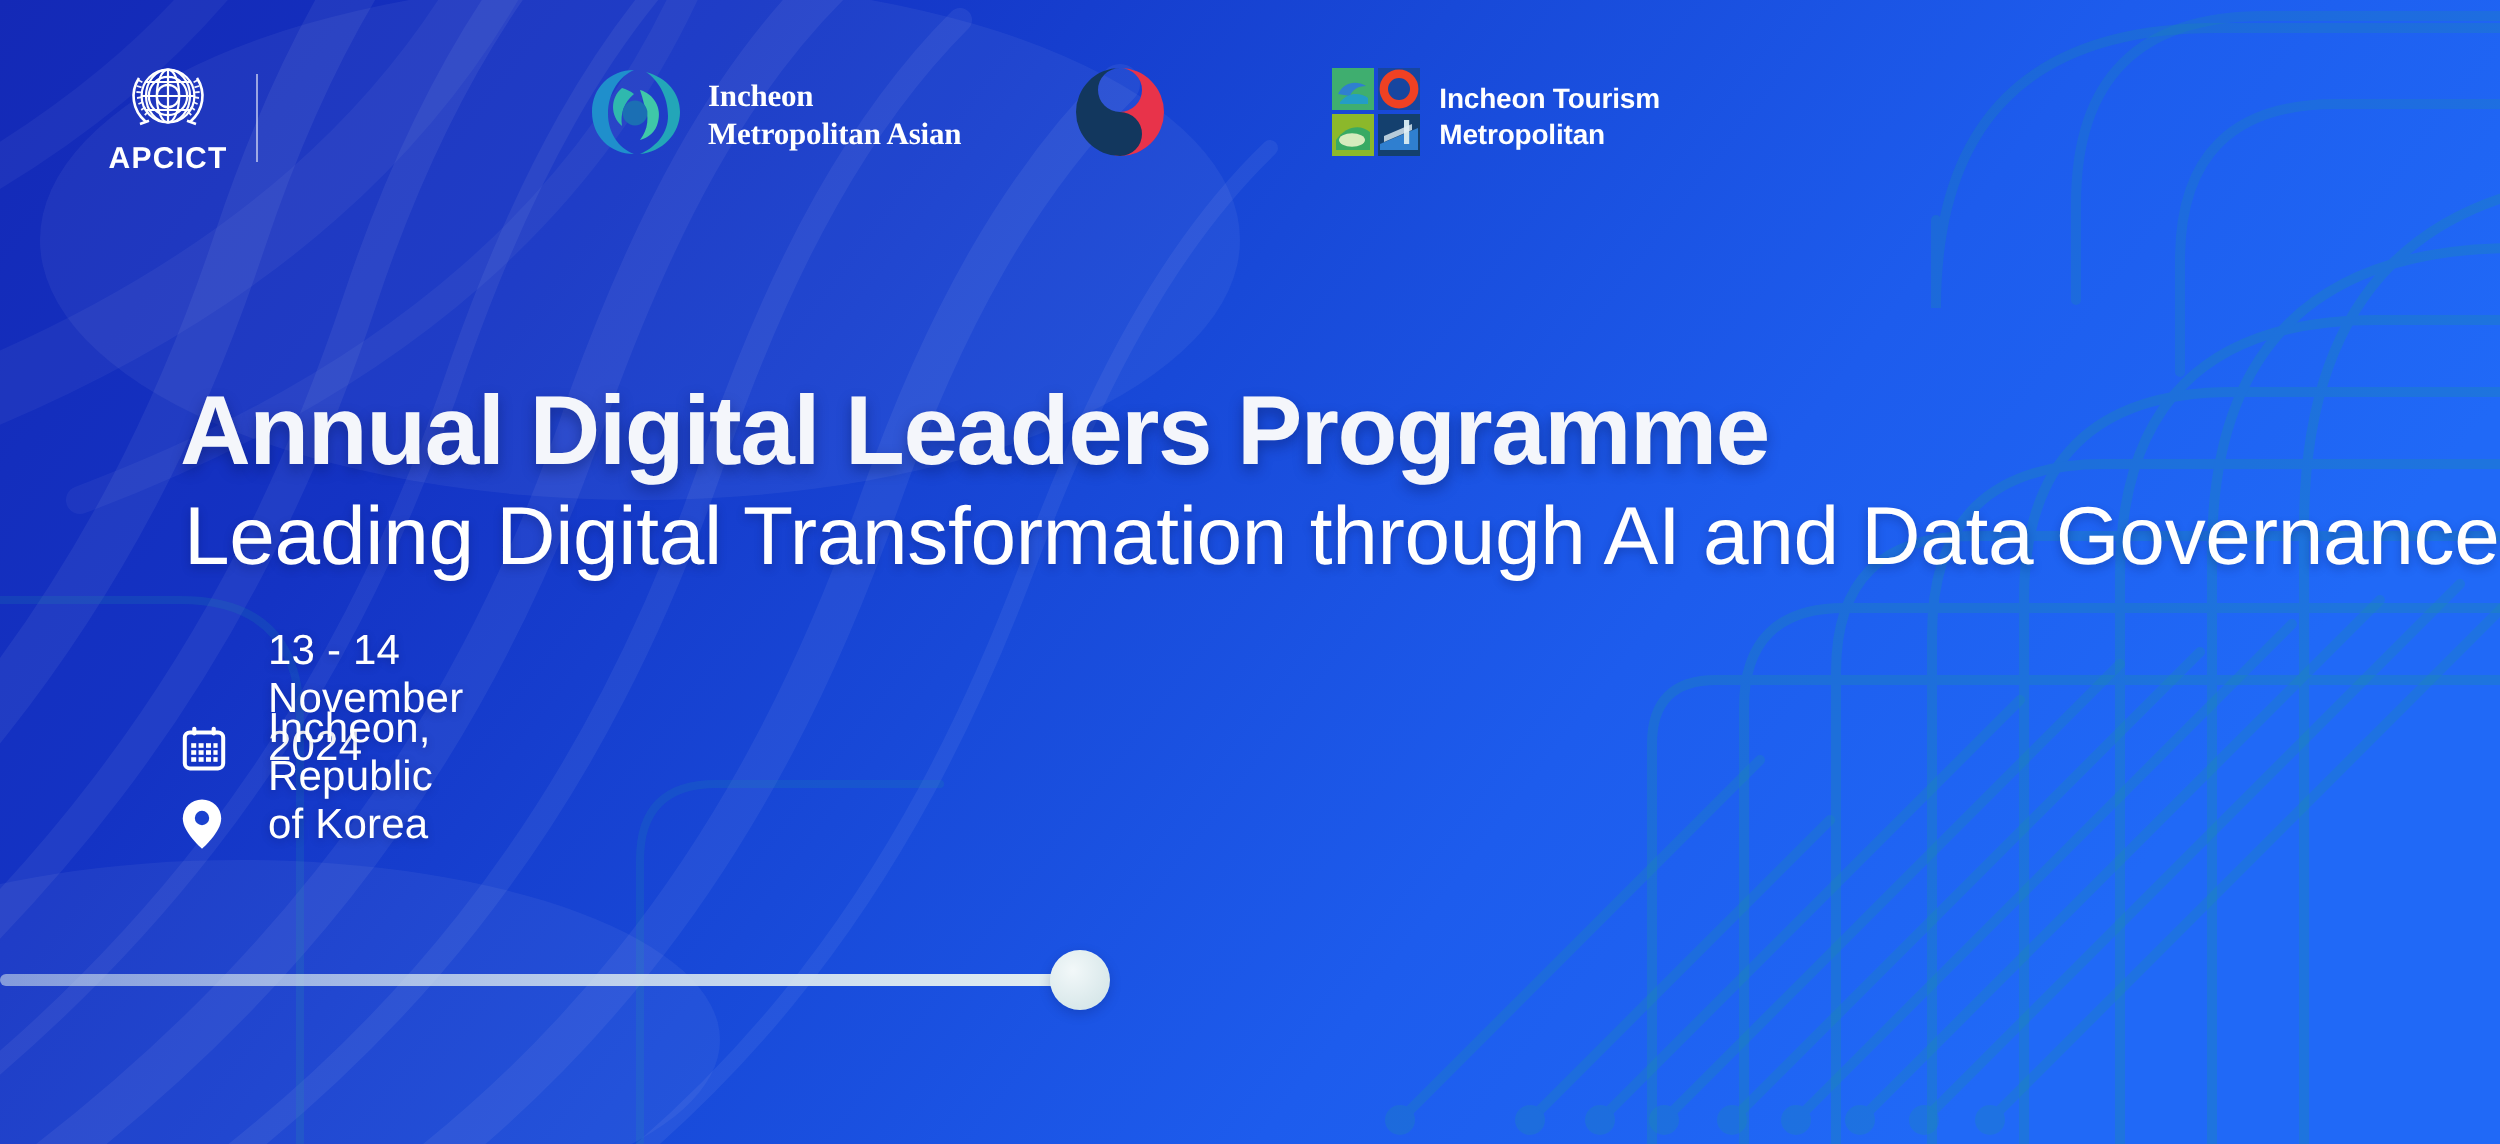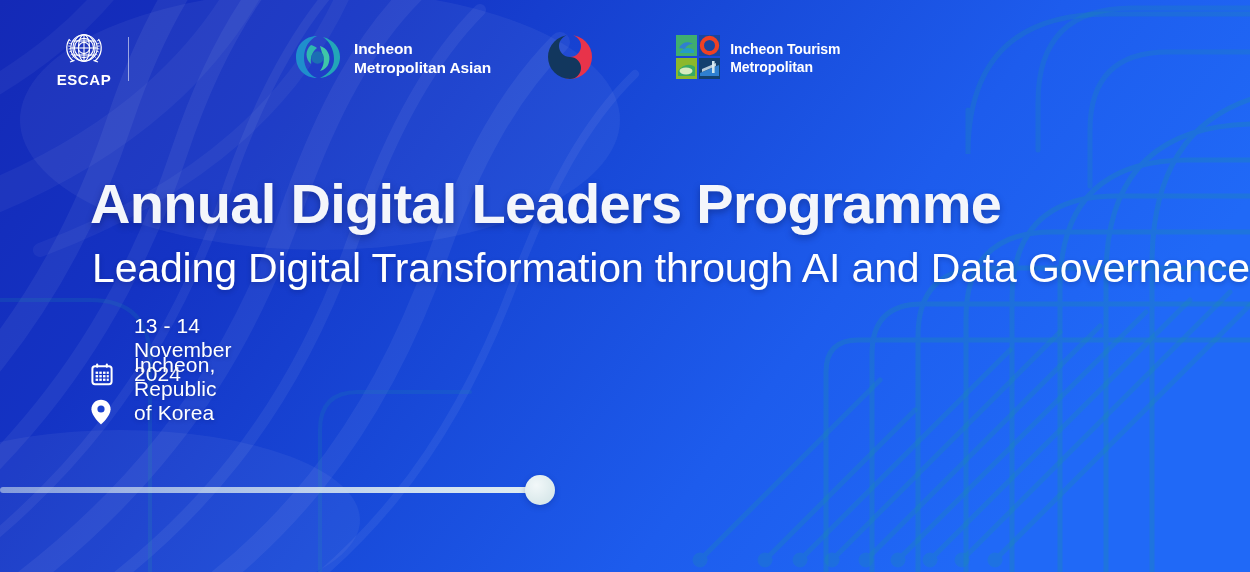--- a/index.html
+++ b/index.html
@@ -43,21 +43,21 @@
   .escap-text { padding-top:1px; }
   .escap-title {
     color:#ffffff; font-weight:bold; font-size:14px;
     letter-spacing:1.1px; line-height:1.1;
   }
   .escap-sub {
     color:rgba(255,255,255,.88); font-size:5.1px; line-height:1.62;
     letter-spacing:.12px; margin-top:3px; max-width:96px;
   }
 
-  .logo-incheon { margin-left:45px; }
+  .logo-incheon { margin-left:45px;font-family:Liberation Serif, serif; }
   .logo-incheon .mark { margin-right:11px; }
   .incheon-text {
     color:#ffffff; font-weight:bold; font-size:15.5px;
     line-height:1.18; letter-spacing:-.1px;
   }
 
   .logo-mosict { margin-left:55px; }
   .logo-mosict .mark { margin-right:14px; }
   .mosict-text {
     color:#ffffff; font-weight:bold; font-size:15px; letter-spacing:-.05px;
@@ -67,23 +67,23 @@
   .logo-tourism .mark { margin-right:10px; }
   .tourism-text {
     color:#ffffff; font-weight:bold; font-size:14px;
     line-height:1.25; letter-spacing:-.1px;
   }
 
   
   .content { position:absolute; left:90px; top:0; z-index:5; }
 
   .title {
-    position:absolute; top:176px; left:0;
+    position:absolute; top:192px; left:0;
     color:#f4f6fb;
-    font-size:56px; font-weight:bold;
+    font-size:49px; font-weight:bold;
     letter-spacing:-.7px; line-height:1;
     white-space:nowrap;
     text-shadow:0 3px 7px rgba(4,18,80,.40);
   }
   .subtitle {
     position:absolute; top:243px; left:2px;
     color:#ffffff;
     font-size:41px; font-weight:normal;
     letter-spacing:-.15px; line-height:1.25;
     white-space:nowrap;
@@ -238,21 +238,21 @@
             <path d="M34,31 C41,25 42,16 37.5,9"></path>
             <path d="M9,32 L13.5,30.4 M37,32 L32.5,30.4"></path>
           </g>
           <g stroke="#ffffff" stroke-width="0.9" fill="none" opacity="0.95">
             <path d="M8,10 l2.2,1.1 M7.4,13 l2.4,.7 M7.2,16 l2.5,.2 M7.5,19 l2.4,-.4
                      M8.2,22 l2.3,-1 M9.6,25 l2,-1.5 M11.4,27.6 l1.7,-1.9"></path>
             <path d="M38,10 l-2.2,1.1 M38.6,13 l-2.4,.7 M38.8,16 l-2.5,.2 M38.5,19 l-2.4,-.4
                      M37.8,22 l-2.3,-1 M36.4,25 l-2,-1.5 M34.6,27.6 l-1.7,-1.9"></path>
           </g>
         </svg>
-        <div class="escap-word">ESCAP</div>
+        <div class="escap-word">APCICT</div>
       </div>
       <div class="escap-divider"></div>
     </div>
 
     <div class="logo-block logo-incheon">
       <div class="mark">
         <svg width="50" height="50" viewBox="0 0 50 50" aria-hidden="true">
           <path d="M25,3 A22,22 0 1,0 25,47 A22,22 0 1,0 25,3 Z M25,12 A13,13 0 1,1 25,38 A13,13 0 1,1 25,12 Z" fill="#1e7fc0" opacity="0"></path>
           <path d="M24,4 C12,4 3,13 3,25 C3,37 12,46 24,46 C16,43 11,35 11,26 C11,15 17,7 24,4 Z" fill="#1f8fcc"></path>
           <path d="M30,5 C41,8 47,16 47,25 C47,36 38,45 27,46 C36,42 41,35 41,27 C41,17 36,9 30,5 Z" fill="#23a6b8"></path>

